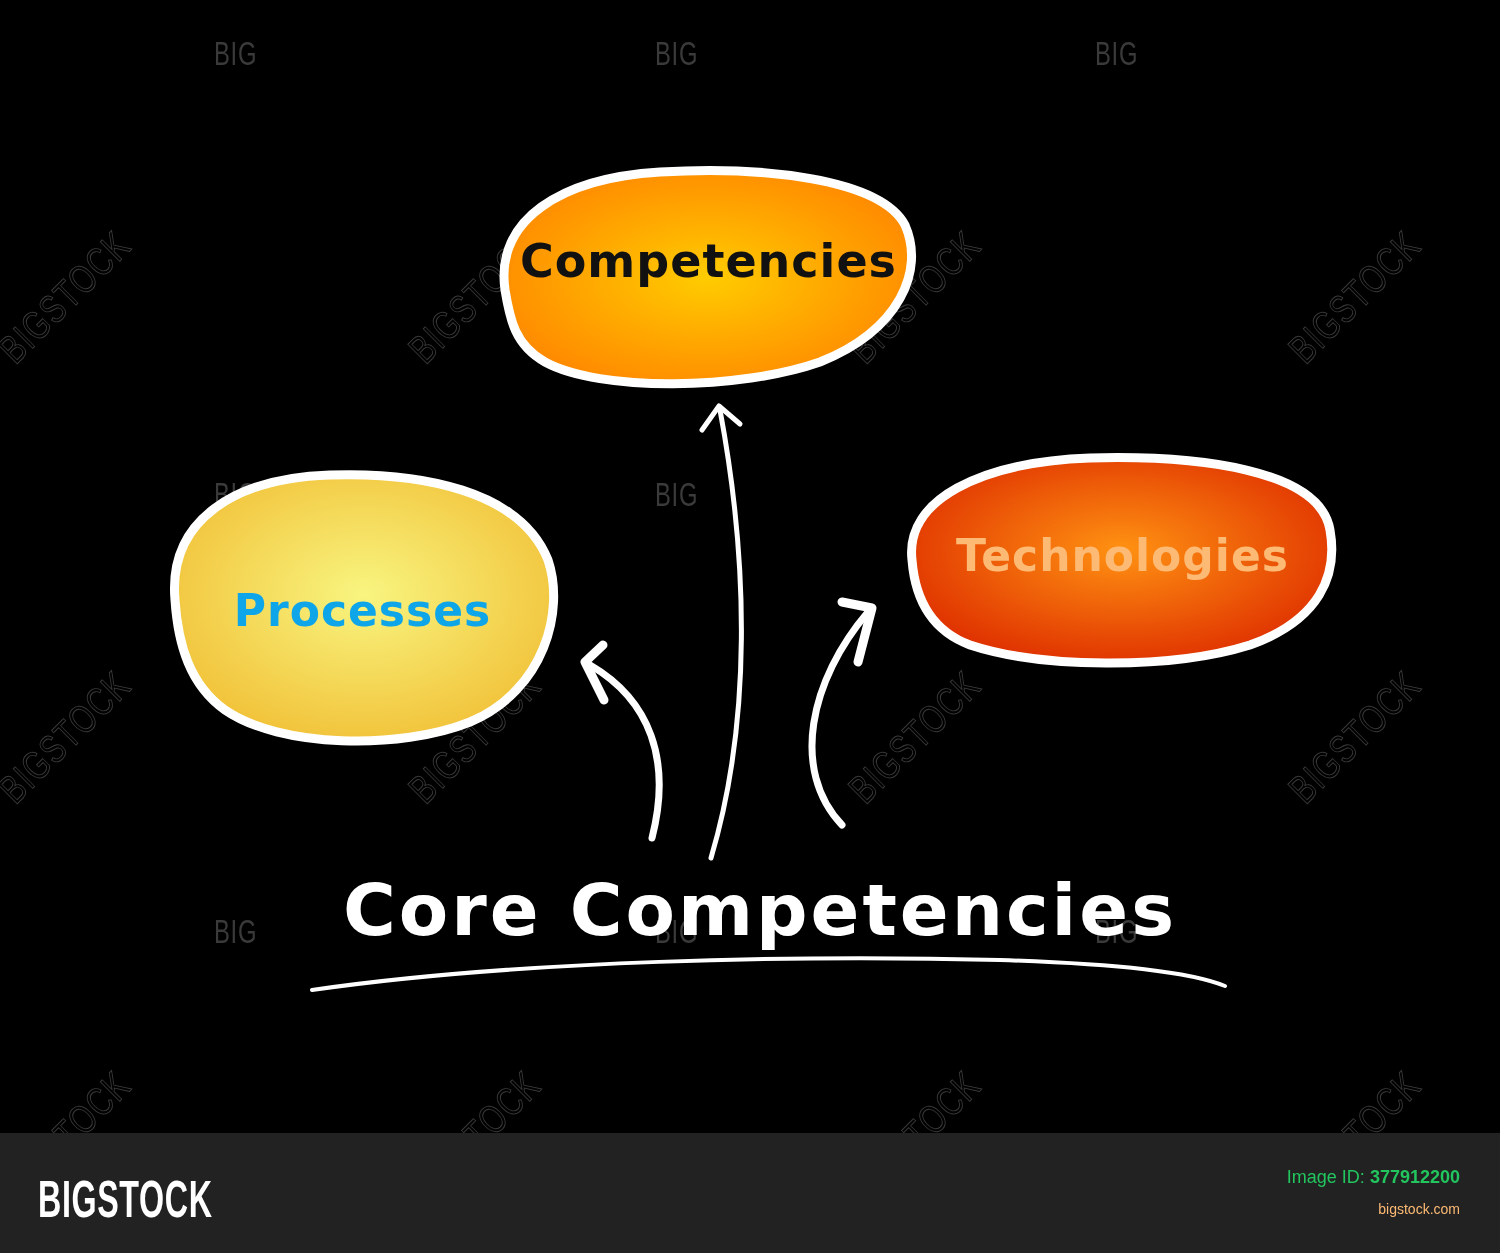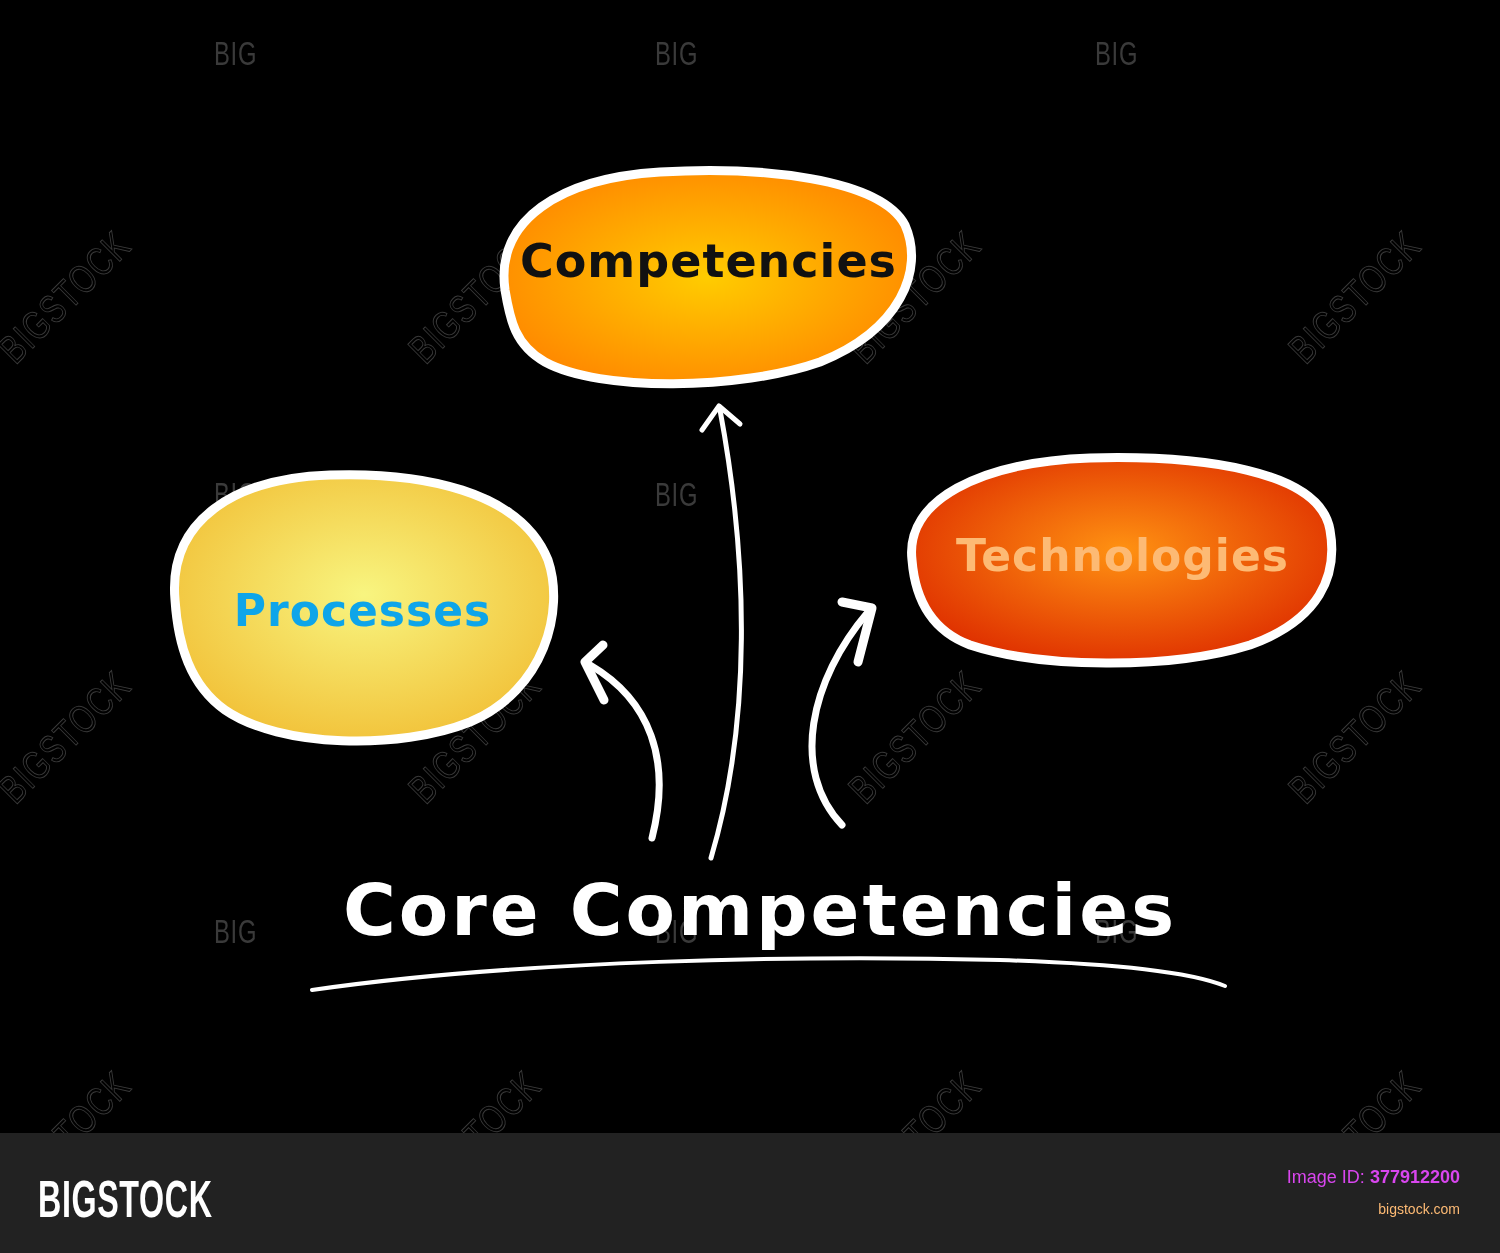--- a/index.html
+++ b/index.html
@@ -4,21 +4,21 @@
   <style>
     html, body { margin: 0; padding: 0; background: #000; }
     body { width: 1500px; height: 1253px; position: relative; overflow: hidden; font-family: "DejaVu Sans", sans-serif; }
     .canvas { position: absolute; left: 0; top: 0; width: 1500px; height: 1133px; background: #000; overflow: hidden; border-radius: 21px; }
     svg.diagram { position: absolute; left: 0; top: 0; }
     .node-label { position: absolute; font-family: "DejaVu Sans", sans-serif; font-weight: bold; letter-spacing: 1px; text-align: center; }
     .wm-big { position: absolute; font-family: "Liberation Sans", sans-serif; font-size: 34px; color: #3a3a3a; transform: scaleX(0.7); transform-origin: left top; letter-spacing: 1px; }
     .wm-diag { position: absolute; font-family: "Liberation Sans", sans-serif; font-size: 40px; color: transparent; -webkit-text-stroke: 1px #3a3a3a; transform: rotate(-45deg) scaleX(0.75); transform-origin: left top; letter-spacing: 2px; white-space: nowrap; }
     .footer { position: absolute; left: 0; top: 1133px; width: 1500px; height: 120px; background: #222222; }
     .footer-logo { position: absolute; left: 38px; top: 36px; font-family: "Liberation Sans", sans-serif; font-size: 52px; font-weight: bold; color: #fff; transform: scaleX(0.62); transform-origin: left top; letter-spacing: 1px; }
-    .footer-id { position: absolute; right: 40px; top: 34px; font-family: "Liberation Sans", sans-serif; font-size: 18px; color: #d946ef; text-align: right; }
+    .footer-id { position: absolute; right: 40px; top: 34px; font-family: "Liberation Sans", sans-serif; font-size: 18px; color: #22c55e; text-align: right; }
     .footer-id b { font-weight: bold; }
     .footer-site { position: absolute; right: 40px; top: 68px; font-family: "Liberation Sans", sans-serif; font-size: 14px; color: #fdba74; }
   </style>
 </head>
 <body>
 
 <div class="canvas">
 
   <div class="wm-big" style="left:214px;top:34px;">BIG</div>
   <div class="wm-big" style="left:655px;top:34px;">BIG</div>

